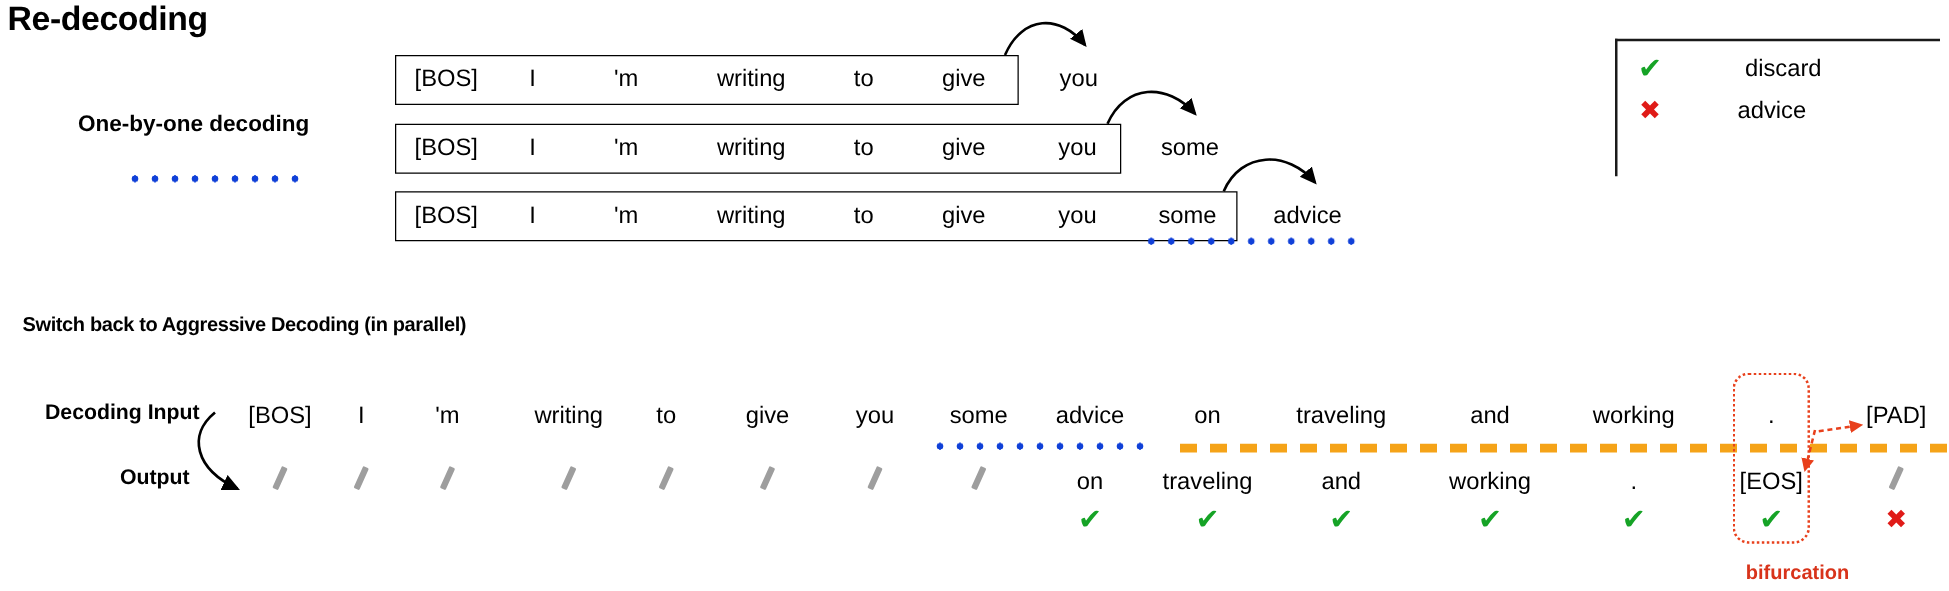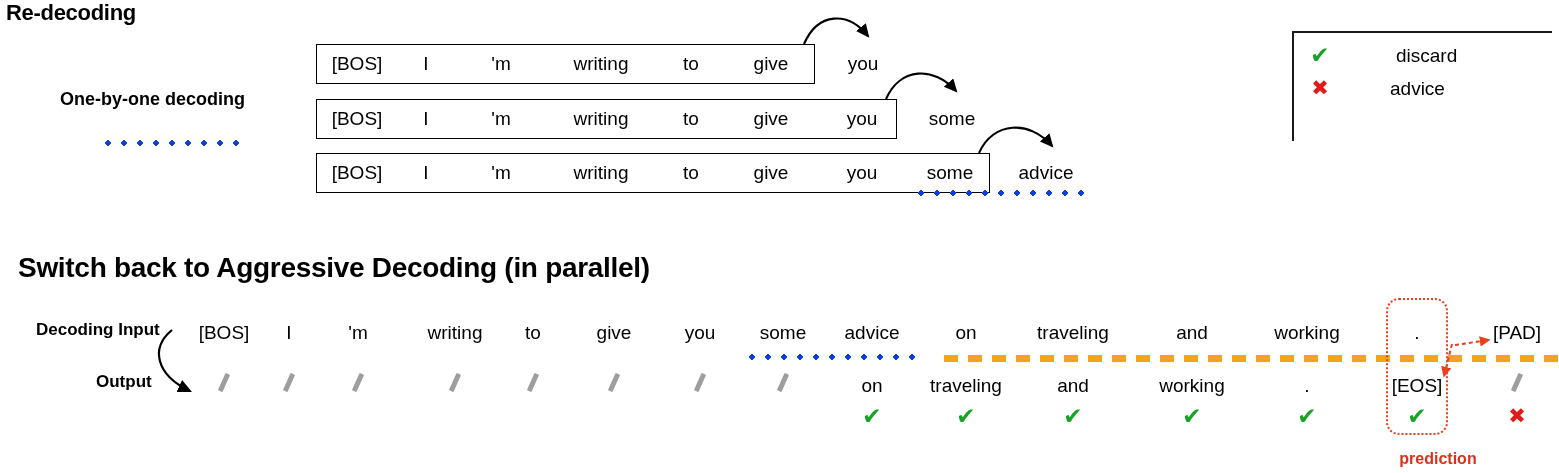--- a/index.html
+++ b/index.html
@@ -6,31 +6,31 @@
   body{
     width:1559px;height:473px;position:relative;overflow:hidden;
     font-family:"Liberation Sans", sans-serif;
     color:#000000;
   }
   .abs{position:absolute;}
 
   
   .heading{
     font-weight:bold;
-    font-size:22px;
+    font-size:27px;
     letter-spacing:-0.3px;
     white-space:nowrap;
   }
   #title-redecoding{left:6px;top:0px;}
-  #title-switchback{left:18px;top:252px;font-size:28px;}
+  #title-switchback{left:18px;top:252px;font-size:16px;}
 
   
   #side-caption{
-    left:60px;top:86px;width:240px;
-    font-weight:bold;font-size:18px;line-height:26px;
+    left:35px;top:86px;width:240px;
+    text-align:center;font-weight:bold;font-size:18px;line-height:26px;
     white-space:nowrap;
   }
   .dotline-blue{
     height:6px;
     background-image:radial-gradient(circle, #1040d8 2.6px, rgba(0,0,0,0) 2.9px);
     background-size:16px 6px;
     background-repeat:repeat-x;
     background-position:left center;
   }
   #caption-underline{left:100px;top:140px;width:146px;}
@@ -241,21 +241,21 @@
 <div class="abs bmark" style="left:1073px;"><span class="check">✔</span></div>
 <div class="abs bmark" style="left:1192px;"><span class="check">✔</span></div>
 <div class="abs bmark" style="left:1307px;"><span class="check">✔</span></div>
 <div class="abs bmark" style="left:1417px;"><span class="check">✔</span></div>
 <div class="abs bmark" style="left:1517px;"><span class="cross">✖</span></div>
 
 <div class="abs dotline-blue" id="dots-bottom"></div>
 <div class="abs" id="dash-orange"></div>
 
 <div class="abs" id="bifurcation-box"></div>
-<div class="abs" id="bifurcation-label">prediction</div>
+<div class="abs" id="bifurcation-label">bifurcation</div>
 
 <svg class="overlay" viewBox="0 0 1559 473">
   <defs>
     <marker id="arrowhead-black" markerWidth="7" markerHeight="7" refX="5.4" refY="3" orient="auto">
       <path d="M0,0 L6.4,3 L0,6 z" fill="#000"></path>
     </marker>
     <marker id="arrowhead-red" markerWidth="6" markerHeight="6" refX="4.6" refY="2.6" orient="auto">
       <path d="M0,0 L5.4,2.6 L0,5.2 z" fill="#e8401c"></path>
     </marker>
   </defs>

